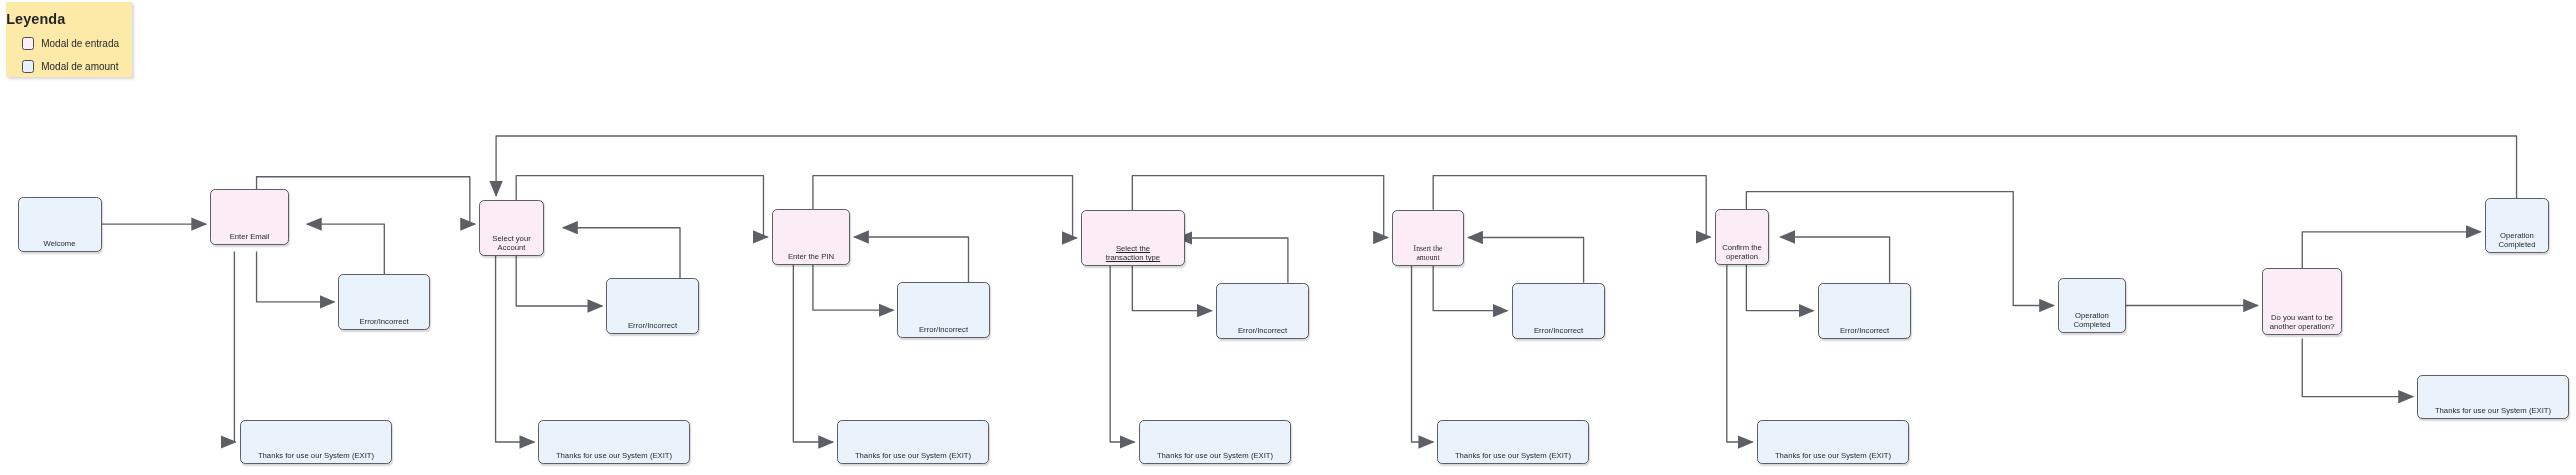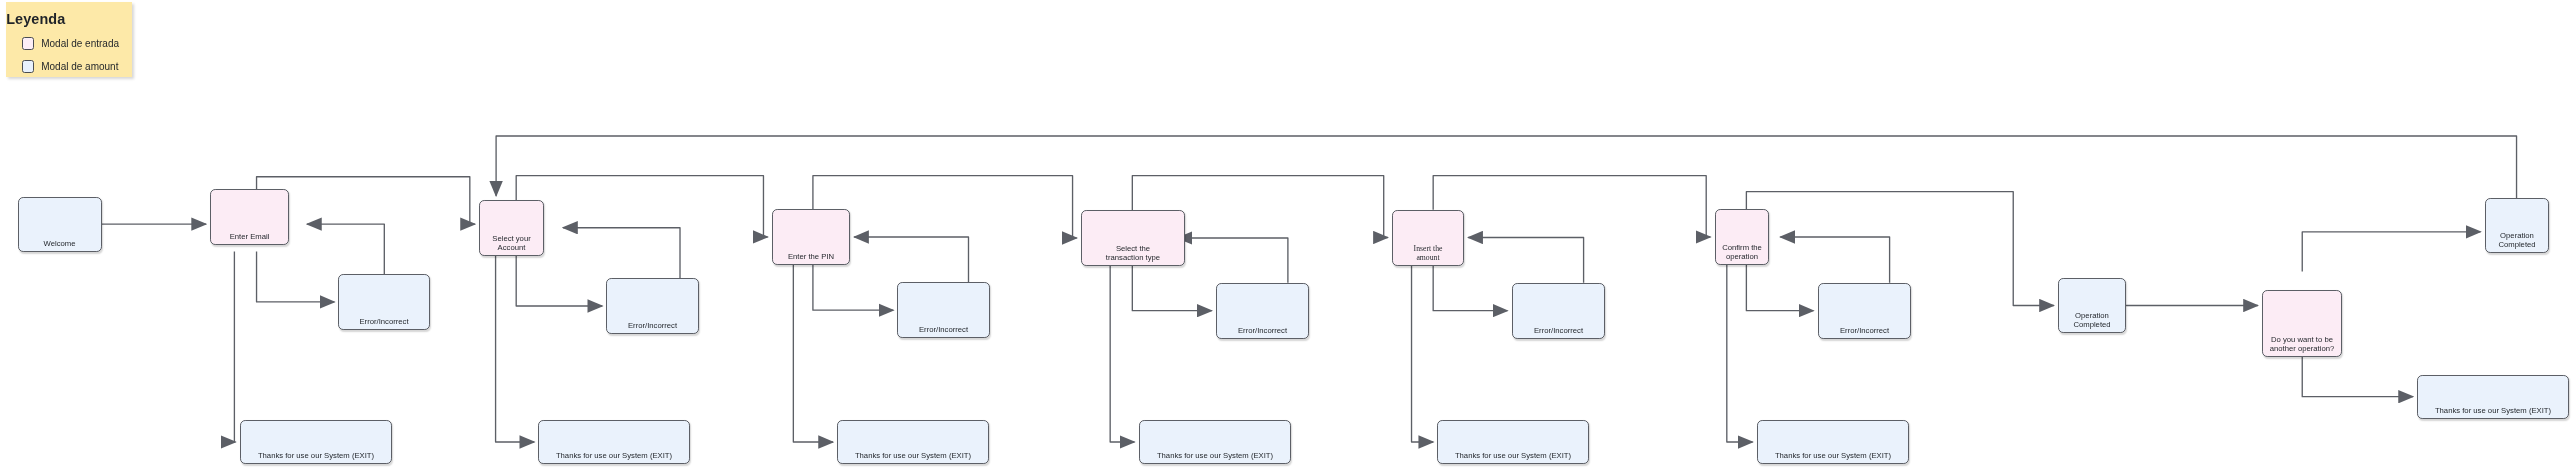--- a/index.html
+++ b/index.html
@@ -183,21 +183,21 @@
       </div>
       <div class="node entry" style="left: 772px; top: 209px; width: 78px; height: 56px;">
         <span class="label">Enter the PIN</span>
       </div>
       <div class="node message" style="left: 897px; top: 282px; width: 93px; height: 56px;">
         <span class="label">Error/Incorrect</span>
       </div>
       <div class="node message" style="left: 837px; top: 420px; width: 152px; height: 44px;">
         <span class="label">Thanks for use our System (EXIT)</span>
       </div>
-      <div class="node entry" style="left: 1081px; top: 210px; width: 104px; height: 56px;">
+      <div class="node entry" style="left: 1081px; top: 210px; width: 104px; height: 56px; text-decoration: underline;">
         <span class="label">Select the
 transaction type</span>
       </div>
       <div class="node message" style="left: 1216px; top: 283px; width: 93px; height: 56px;">
         <span class="label">Error/Incorrect</span>
       </div>
       <div class="node message" style="left: 1139px; top: 420px; width: 152px; height: 44px;">
         <span class="label">Thanks for use our System (EXIT)</span>
       </div>
       <div class="node entry" style="left: 1392px; top: 210px; width: 72px; height: 56px; font-family: Liberation Serif, serif;">
@@ -217,21 +217,21 @@
       <div class="node message" style="left: 1818px; top: 283px; width: 93px; height: 56px;">
         <span class="label">Error/Incorrect</span>
       </div>
       <div class="node message" style="left: 1757px; top: 420px; width: 152px; height: 44px;">
         <span class="label">Thanks for use our System (EXIT)</span>
       </div>
       <div class="node message" style="left: 2058px; top: 278px; width: 68px; height: 55px;">
         <span class="label">Operation
 Completed</span>
       </div>
-      <div class="node entry" style="left: 2262px; top: 290px; width: 80px; height: 67px;">
+      <div class="node entry" style="left: 2262px; top: 268px; width: 80px; height: 67px;">
         <span class="label">Do you want to be
 another operation?</span>
       </div>
       <div class="node message" style="left: 2485px; top: 198px; width: 64px; height: 55px;">
         <span class="label">Operation
 Completed</span>
       </div>
       <div class="node message" style="left: 2417px; top: 375px; width: 152px; height: 44px;">
         <span class="label">Thanks for use our System (EXIT)</span>
       </div>

